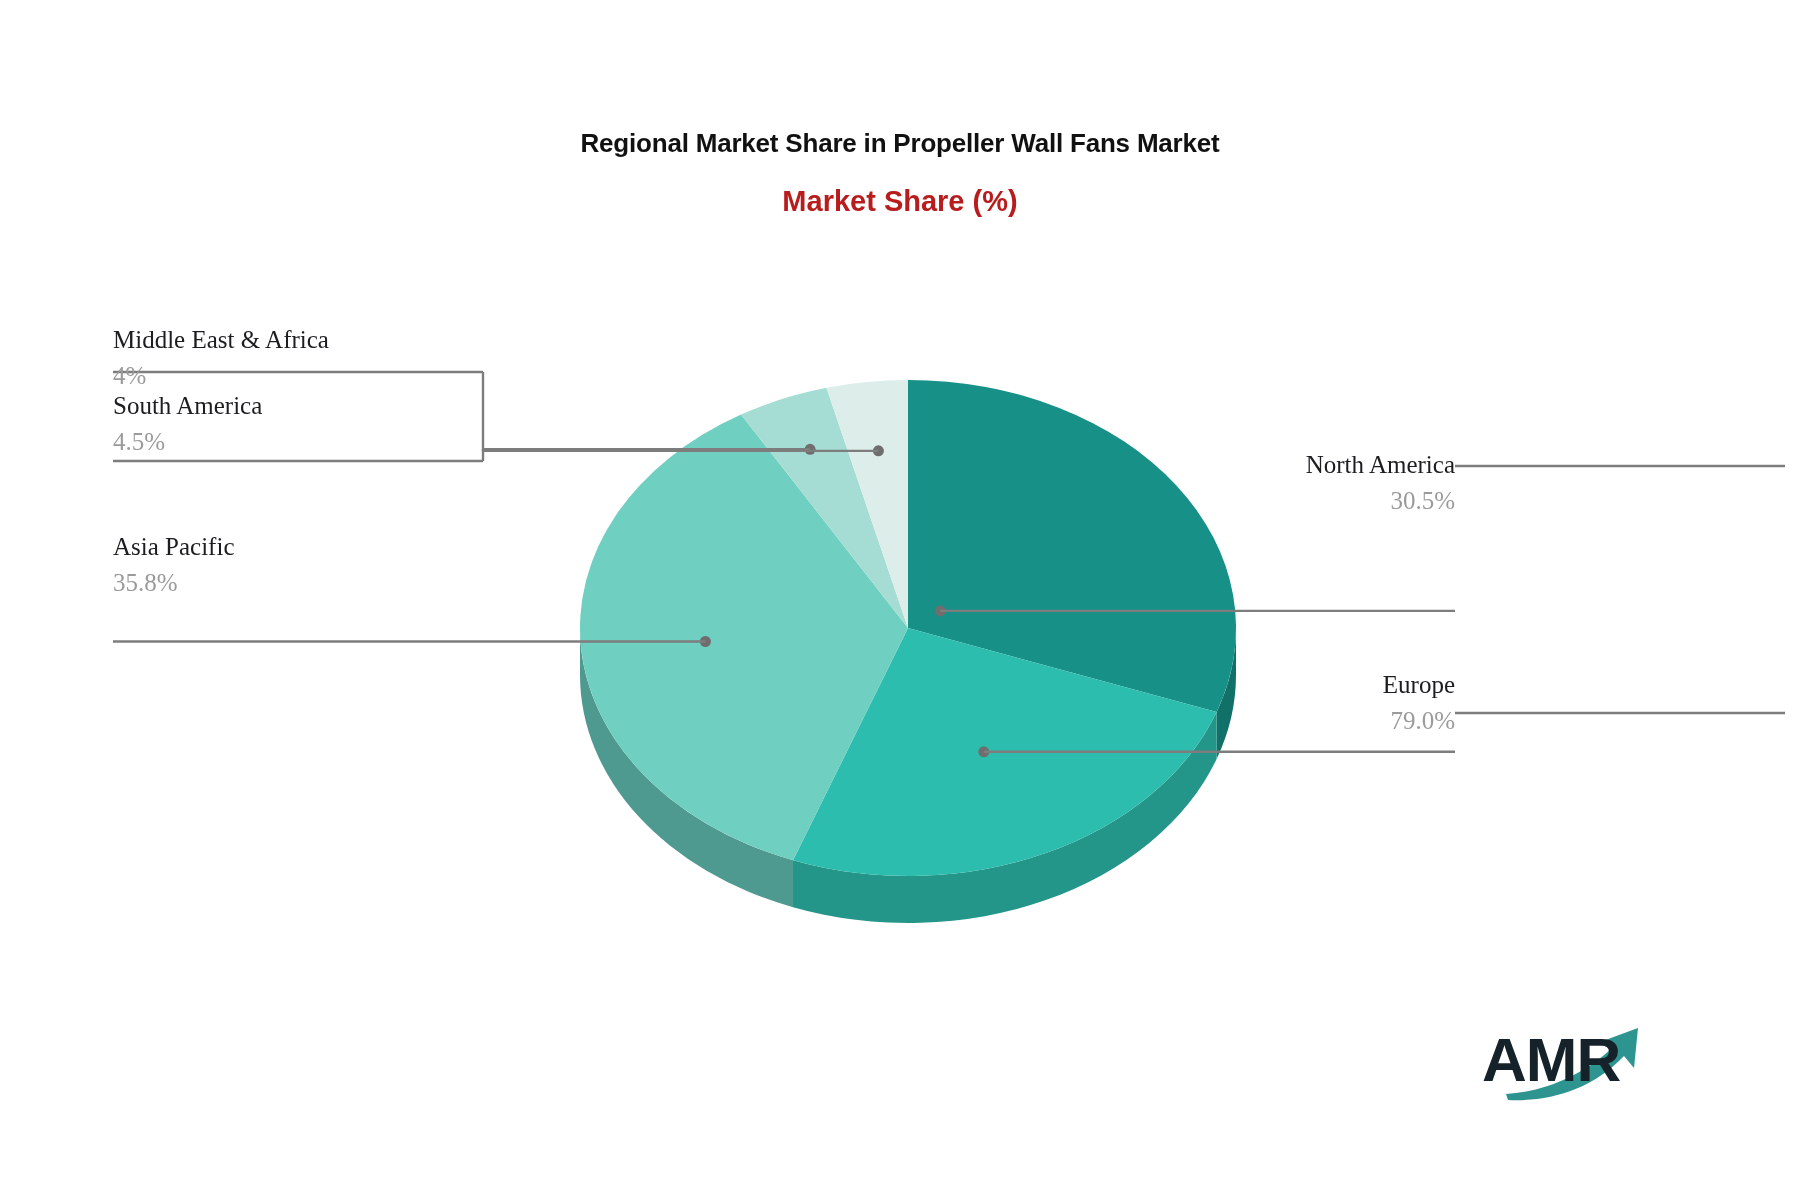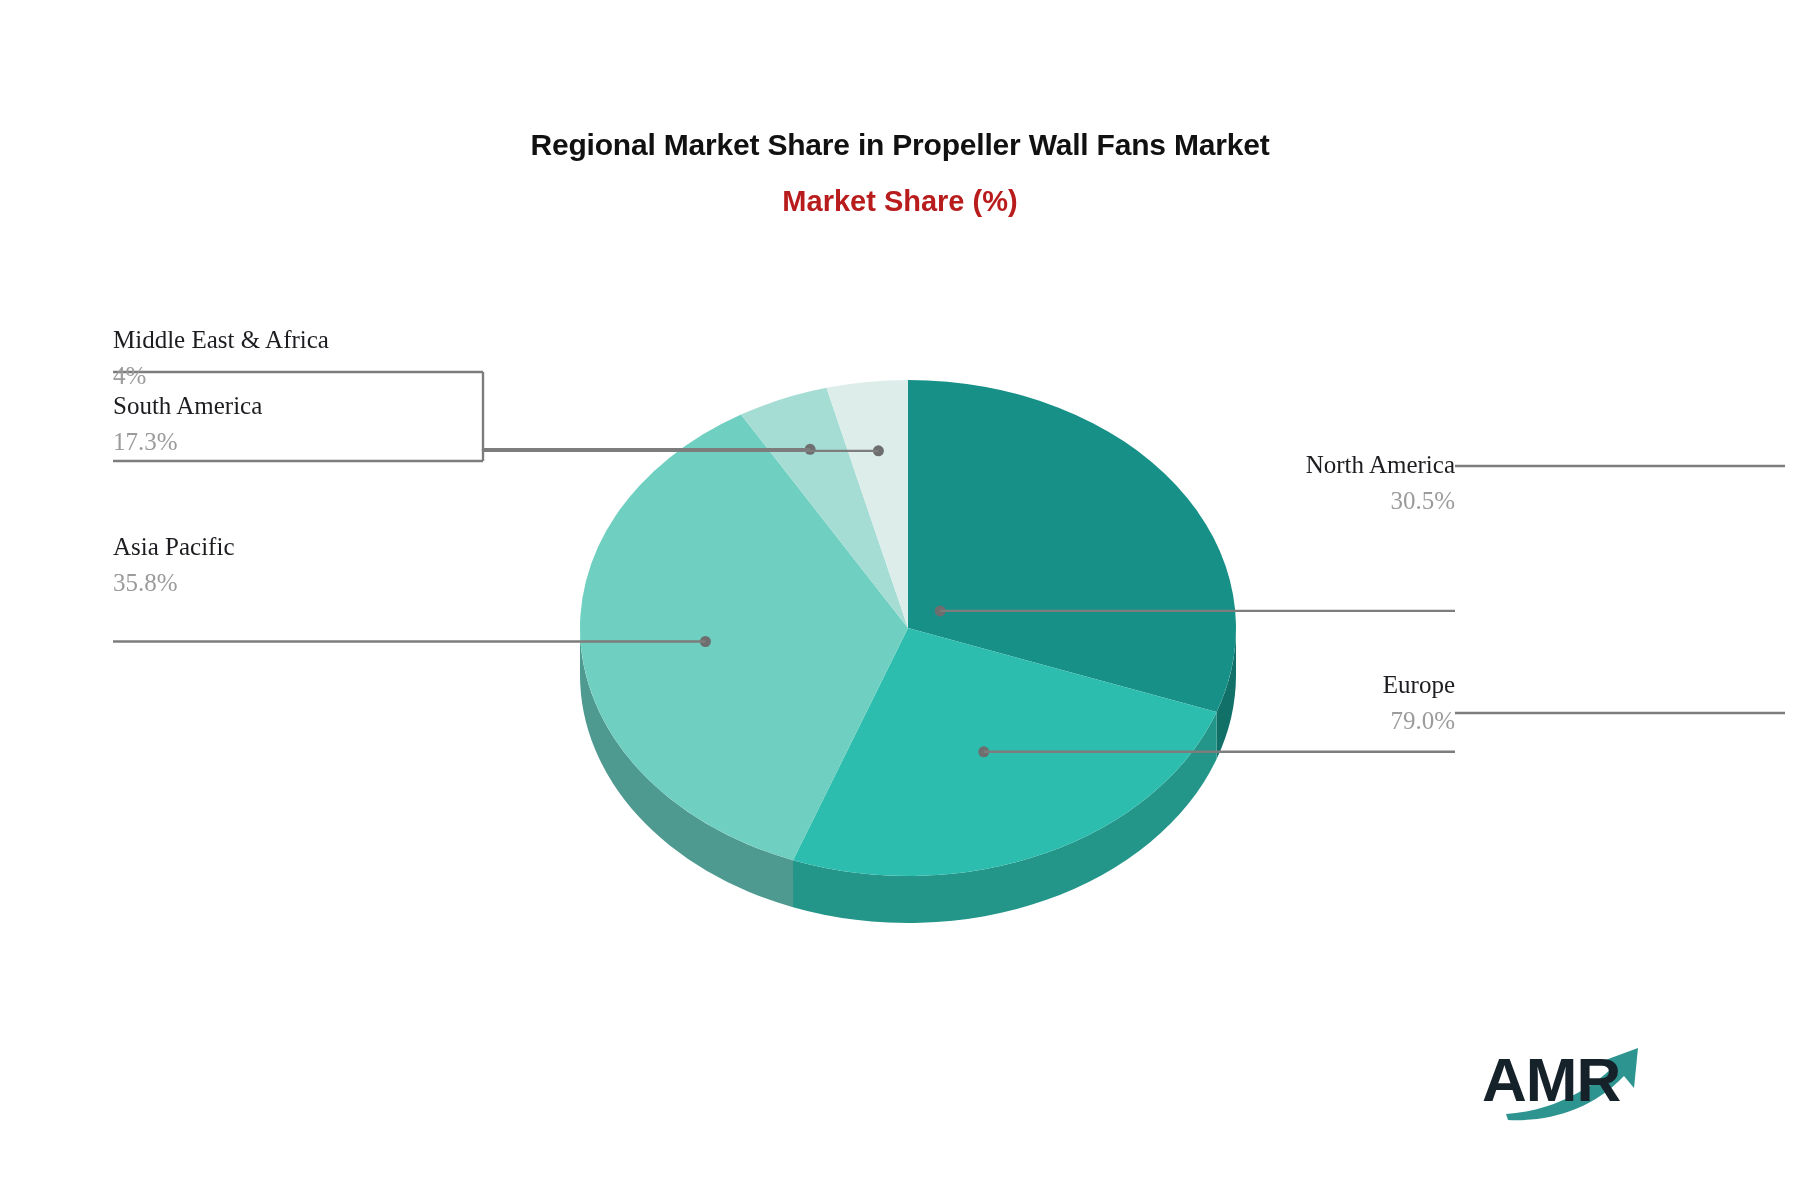--- a/index.html
+++ b/index.html
@@ -9,21 +9,21 @@
     font-family:"Liberation Sans", sans-serif;
     overflow:hidden;
     position:relative;
   }
   #canvas{position:absolute;inset:0;width:1800px;height:1196px;}
 
   .title{
     position:absolute;
     left:0;right:0;top:128px;
     text-align:center;
-    font-size:30px;
+    font-size:26px;
     font-weight:bold;
     color:#111111;
     letter-spacing:-0.2px;
   }
   .subtitle{
     position:absolute;
     left:0;right:0;top:185px;
     text-align:center;
     font-size:29px;
     font-weight:bold;
@@ -45,21 +45,21 @@
     line-height:30px;
     padding-top:6px;
   }
   .callout.right{text-align:right;}
   .callout.left{text-align:left;}
 
   
   .logo{
     position:absolute;
     left:1482px;top:1018px;
-    width:180px;height:86px;margin-top:20px;
+    width:180px;height:86px;
   }
   .logo .amr{
     position:absolute;left:0;top:6px;
     font-size:62px;font-weight:bold;
     color:#16222a;letter-spacing:-1px;
     font-family:"Liberation Sans", sans-serif;
   }
   svg{display:block;}
 </style>
 </head>
@@ -100,21 +100,21 @@
 <div class="title">Regional Market Share in Propeller Wall Fans Market</div>
 <div class="subtitle">Market Share (%)</div>
 
 <div class="callout left" style="left:113px;top:325px;">
   <div class="cat">Middle East &amp; Africa</div>
   <div class="val">4%</div>
 </div>
 
 <div class="callout left" style="left:113px;top:391px;">
   <div class="cat">South America</div>
-  <div class="val">17.3%</div>
+  <div class="val">4.5%</div>
 </div>
 
 <div class="callout left" style="left:113px;top:532px;">
   <div class="cat">Asia Pacific</div>
   <div class="val">35.8%</div>
 </div>
 
 <div class="callout right" style="right:345px;top:423px;margin-top:27px;">
   <div class="cat">North America</div>
   <div class="val">30.5%</div>

